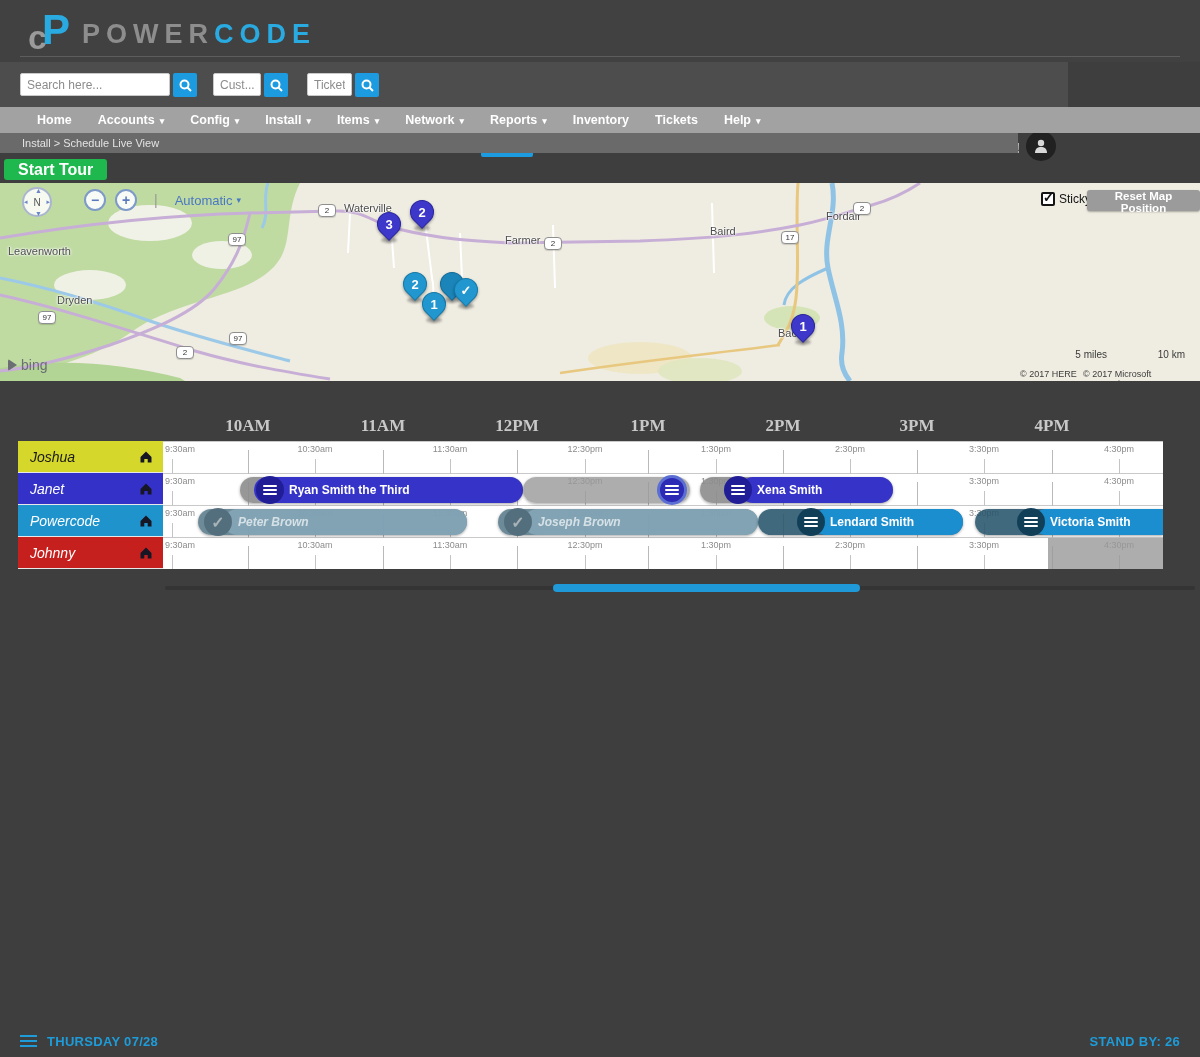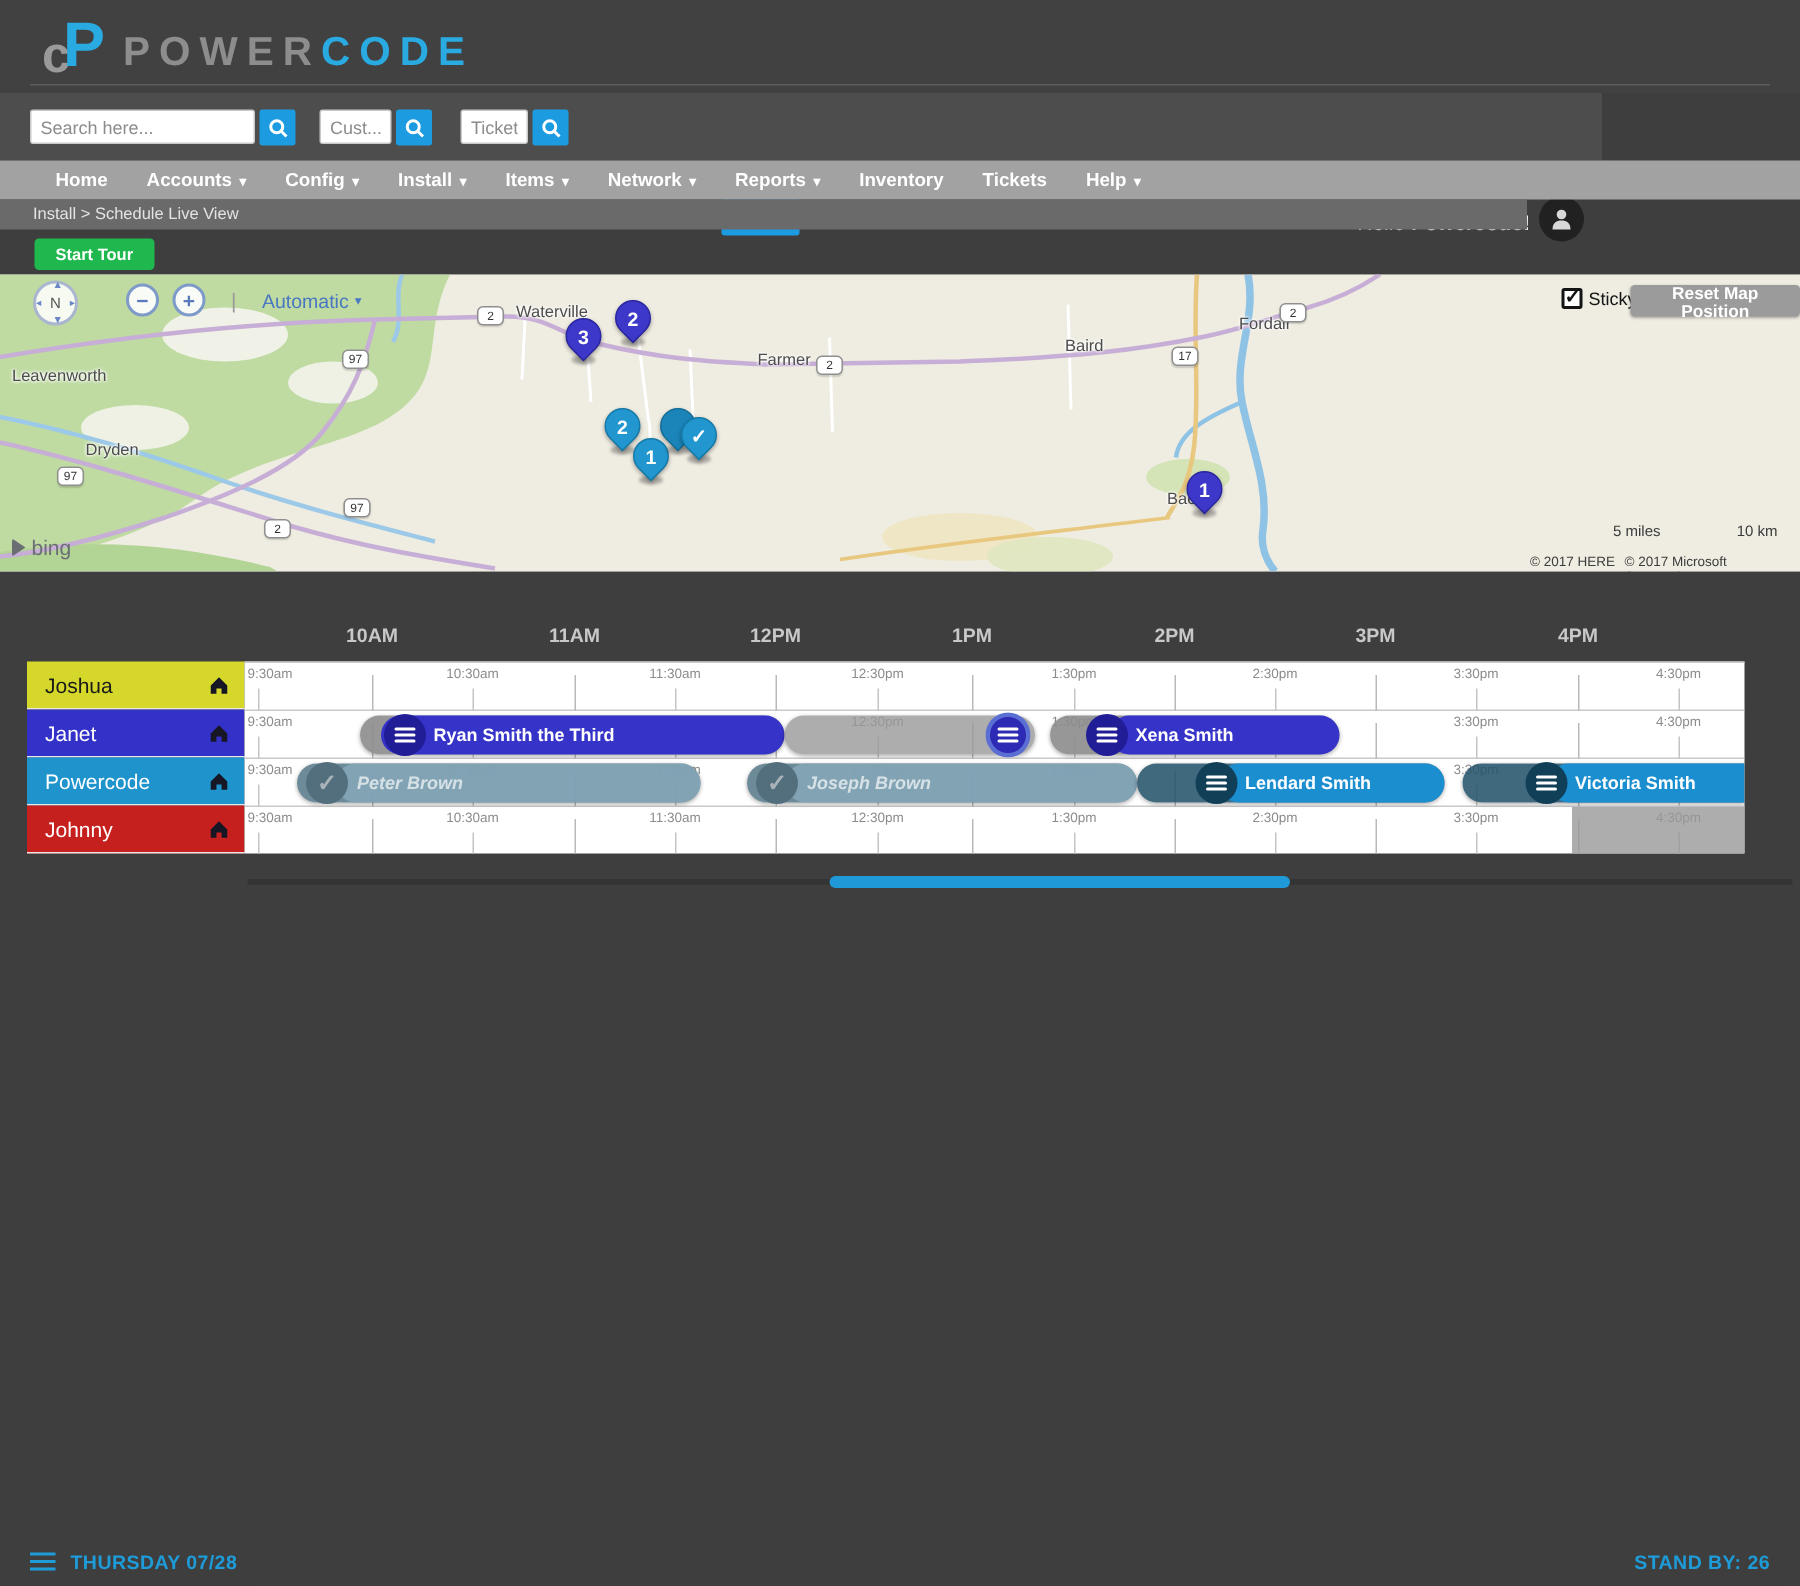--- a/index.html
+++ b/index.html
@@ -31,21 +31,21 @@
   .avatar { position:absolute; right:12px; top:69px; width:30px; height:30px; border-radius:50%; background:#212121; display:flex; align-items:center; justify-content:center; }
 
   
   .nav-bar { position:absolute; left:0; top:107px; width:1200px; height:26px; background:#a2a2a2; display:flex; align-items:center; padding-left:24px; }
   .nav-item { color:#fff; font-weight:700; font-size:12.5px; padding:0 13px; height:26px; display:flex; align-items:center; gap:5px; cursor:pointer; }
   .nav-caret { font-size:9px; margin-top:1px; }
 
   .breadcrumb-bar { position:absolute; left:0; top:133px; width:1018px; height:20px; background:#6a6a6a; display:flex; align-items:center; }
   .breadcrumb { color:#e3e3e3; font-size:11px; padding-left:22px; }
 
-  .start-tour { position:absolute; left:4px; top:159px; height:21px; padding:0 14px; background:#1fb84e; border:none; border-radius:3px; color:#fff; font-weight:700; font-size:11px; cursor:pointer; font-family:"Liberation Sans",sans-serif;margin-left:19px; }
+  .start-tour { position:absolute; left:4px; top:159px; height:21px; padding:0 14px; background:#1fb84e; border:none; border-radius:3px; color:#fff; font-weight:700; font-size:16px; cursor:pointer; font-family:"Liberation Sans",sans-serif; }
 
   
   .map { position:absolute; left:0; top:183px; width:1200px; height:198px; background:#efece1; overflow:hidden; }
   .map svg { position:absolute; left:0; top:0; }
   .town { position:absolute; font-size:11px; color:#4c4c4c; text-shadow:0 0 2px #fff,0 0 2px #fff,0 0 3px #fff; white-space:nowrap; }
   .shield { position:absolute; width:18px; height:13px; background:#fff; border:1px solid #8f8f8f; border-radius:4px; font-size:8px; color:#333; display:flex; align-items:center; justify-content:center; box-shadow:0 1px 1px rgba(0,0,0,.15); }
   .pin { position:absolute; width:24px; height:24px; border-radius:50% 50% 50% 0; transform:rotate(-45deg); box-shadow:-1px 1px 3px rgba(0,0,0,.35); cursor:pointer; }
   .pin span { position:absolute; inset:0; display:flex; align-items:center; justify-content:center; transform:rotate(45deg); color:#fff; font-weight:700; font-size:13px; }
   .pin-indigo { background:#3d38c9; border:1px solid #2a26a0; }
   .pin-cyan, .pin-cyan-check { background:#2196cf; border:1px solid #157aa8; }
@@ -64,23 +64,23 @@
   .sticky-label { font-size:12px; color:#141414; }
   .reset-btn { position:absolute; left:1087px; top:7px; height:21px; padding:0 9px; background:#9b9b9b; border:none; border-radius:3px; color:#fff; font-weight:700; font-size:11.5px; cursor:pointer; box-shadow:0 1px 2px rgba(0,0,0,.3); font-family:"Liberation Sans",sans-serif; }
   .bing-logo { position:absolute; left:8px; top:174px; display:flex; align-items:center; gap:4px; color:#6b6f73; font-size:14px; }
   .bing-tri { width:0; height:0; border-left:9px solid #6b6f73; border-top:6px solid transparent; border-bottom:6px solid transparent; border-radius:2px; }
   .scale { position:absolute; top:166px; font-size:10px; color:#3a3a3a; text-align:right; }
   .scale .bar { height:3px; background:#2f7cc4; margin-top:2px; }
   .map-copy { position:absolute; top:186px; font-size:9px; color:#3c3c3c; }
 
   
   .schedule { position:absolute; left:0; top:410px; width:1200px; height:170px; }
-  .hour-label { position:absolute; top:6px; transform:translateX(-50%); color:#c8c8c8; font-weight:700; font-size:13px; }
+  .hour-label { position:absolute; top:6px; transform:translateX(-50%); color:#c8c8c8; font-weight:700; font-size:17px;font-family:Liberation Serif, serif; }
   .names { position:absolute; left:18px; top:31px; width:145px; }
-  .name-cell { height:32px; display:flex; align-items:center; padding:0 24px 0 12px; font-size:14px; border-bottom:1px solid #e8e8e8; position:relative; }
+  .name-cell { height:32px; display:flex; align-items:center; padding:0 24px 0 12px; font-size:14px; border-bottom:1px solid #e8e8e8; position:relative;font-style:italic; }
   .name-cell svg { position:absolute; right:10px; }
   .lanes { position:absolute; left:163px; top:31px; width:1000px; height:128px; background:#fff; border-top:1px solid #c9c9c9; overflow:hidden; }
   .lane { position:relative; height:32px; border-bottom:1px solid #c9c9c9; }
   .t-label { position:absolute; top:2px; transform:translateX(-50%); font-size:9px; color:#8c8c8c; white-space:nowrap; z-index:1; }
   .t-label.first { transform:none; }
   .tick-h { position:absolute; top:8px; width:1px; height:24px; background:#b9b9b9; z-index:1; }
   .tick-half { position:absolute; top:17px; width:1px; height:15px; background:#c4c4c4; z-index:1; }
   .bar { position:absolute; top:3px; height:26px; border-radius:13px; z-index:2; box-shadow:0 1px 3px rgba(0,0,0,.35); cursor:pointer; }
   .bar-main { position:absolute; top:0; bottom:0; right:0; border-radius:13px; }
   .bar.flat-right, .bar.flat-right .bar-main { border-top-right-radius:0; border-bottom-right-radius:0; }

